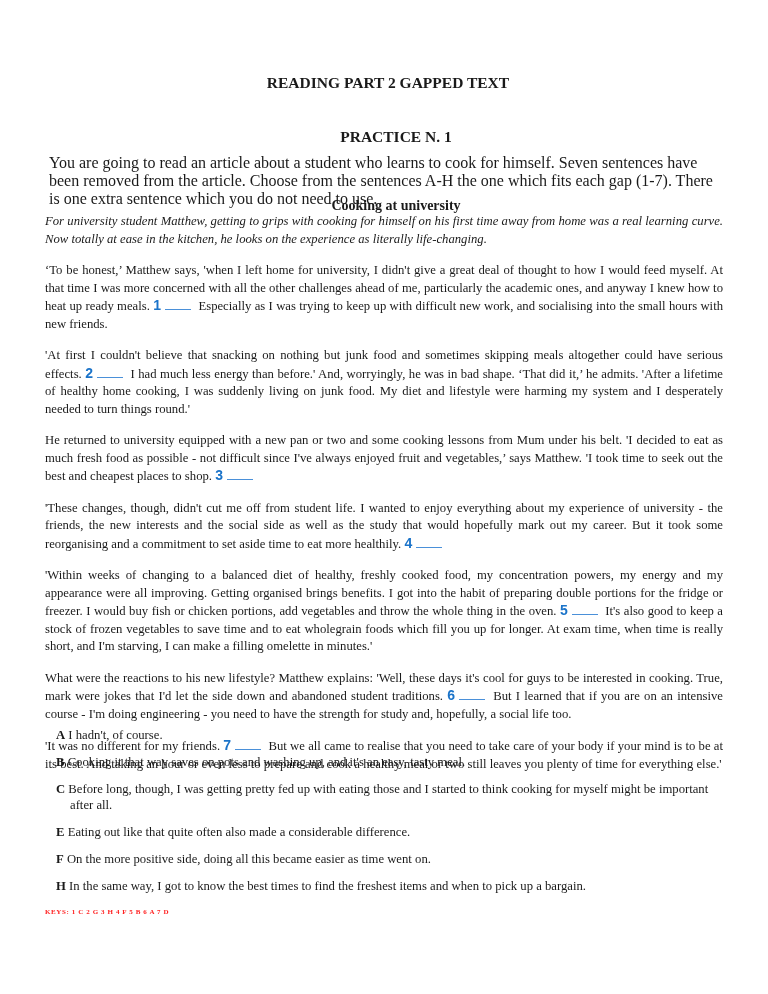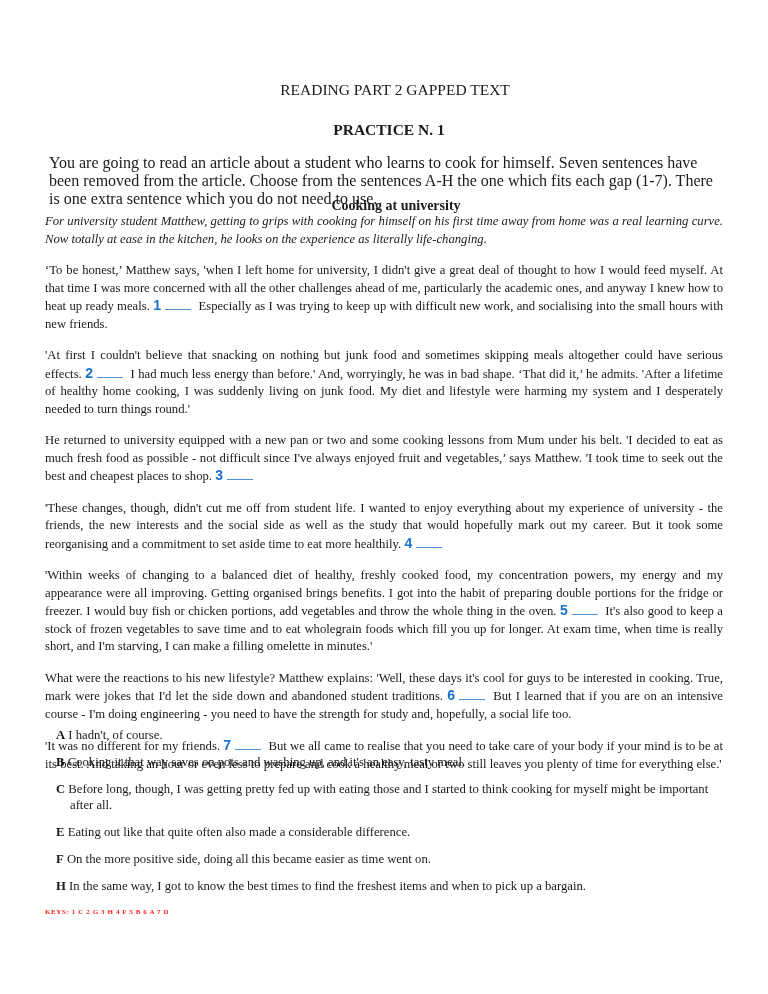--- a/index.html
+++ b/index.html
@@ -20,33 +20,33 @@
       left: 45px;
       top: 0;
       width: 678px;
     }
     .main-title {
       position: absolute;
       top: 70px;
       left: 0;
       width: 678px;
       text-align: center;
-      font-weight: normal;
+      font-weight: bold;
       font-size: 15.5px;
-      margin: 11px;
+      margin: 4px;
     }
     .sub-title {
       position: absolute;
       top: 116px;
       left: 0;
       width: 678px;
       text-align: center;
       font-weight: bold;
       font-size: 15.5px;
-      margin: 5px;
+      margin: 12px;
     }
     .instructions {
       position: absolute;
       top: 150px;
       left: 0;
       width: 678px;
       font-size: 16px;
       line-height: 18px;
       margin: 4px;
     }

